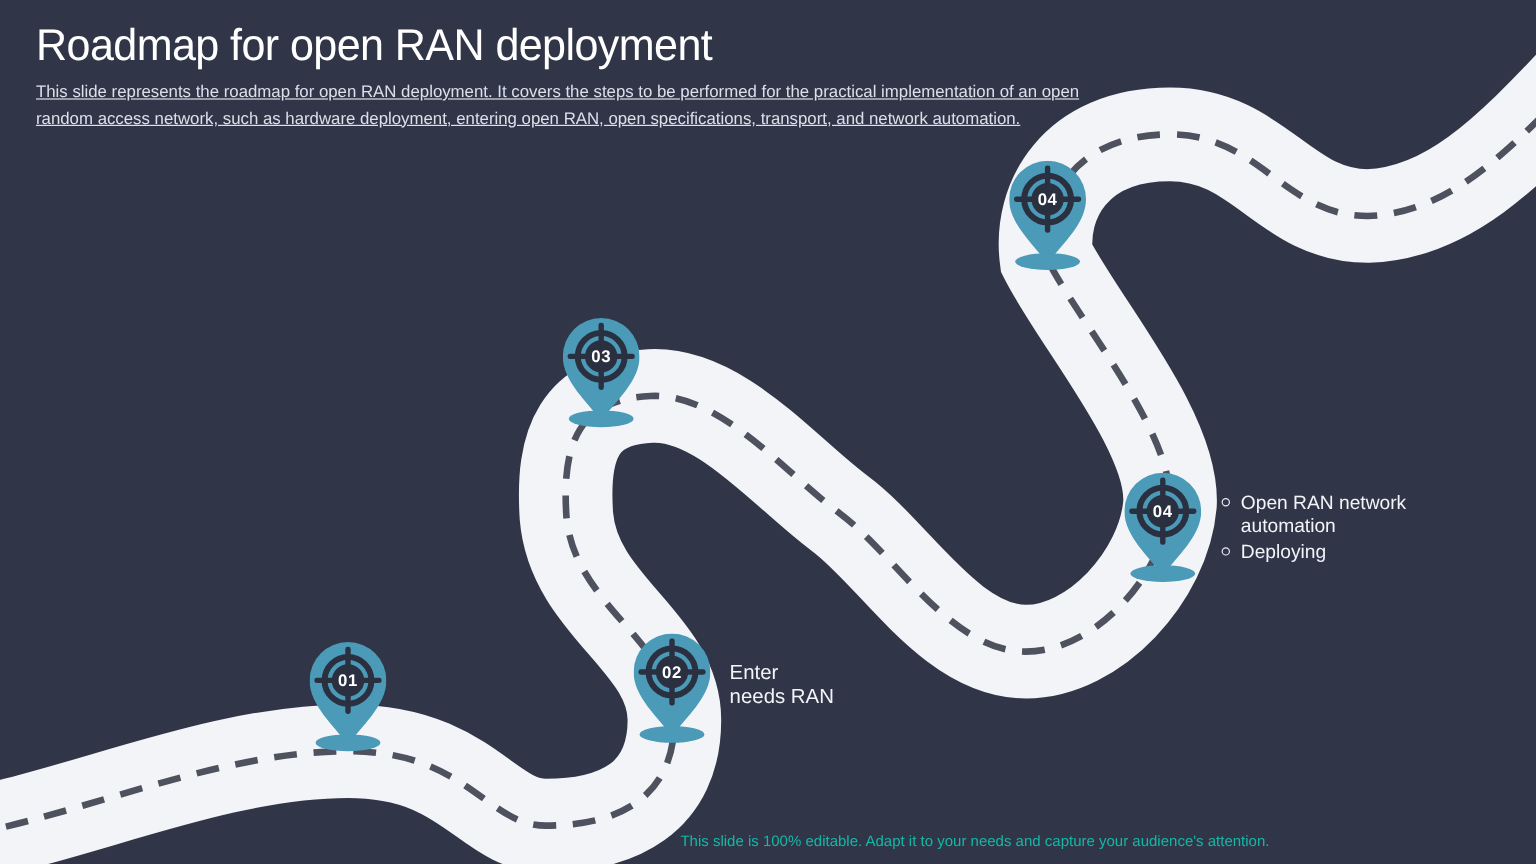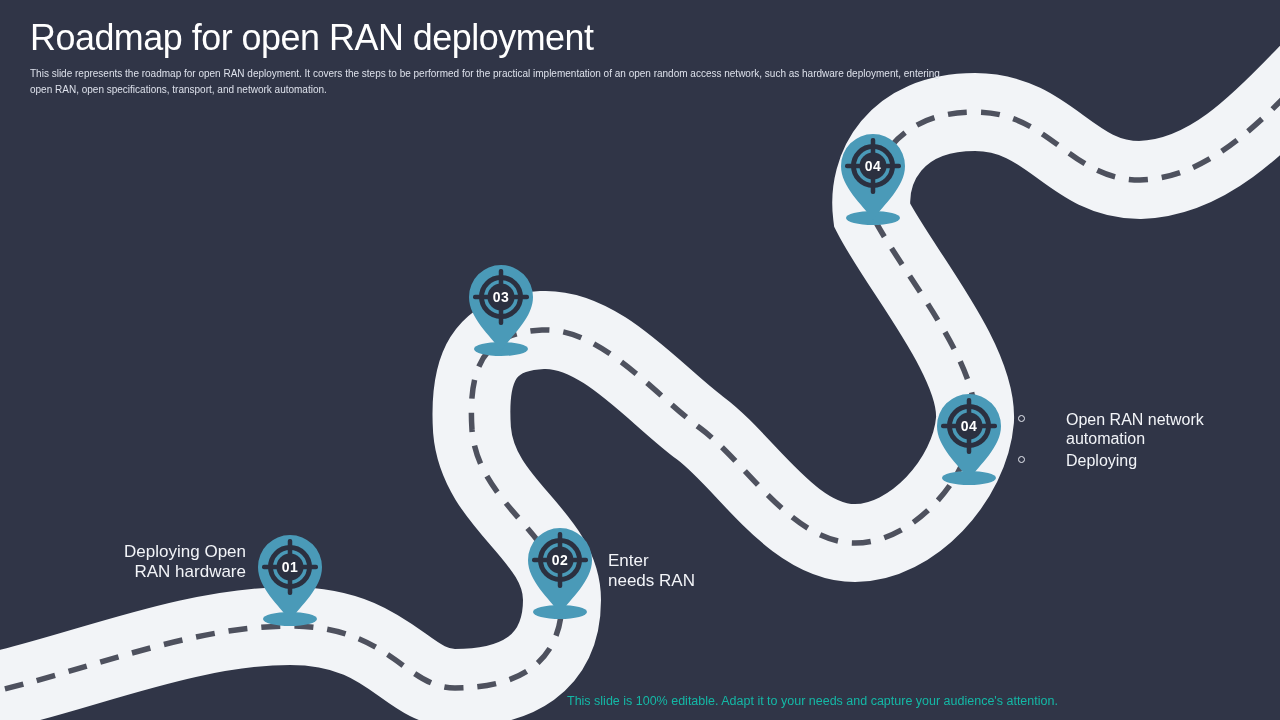--- a/index.html
+++ b/index.html
@@ -30,23 +30,24 @@
     color: var(--text);
     transform: scaleX(0.97);
     transform-origin: left top;
     white-space: nowrap;
   }
   .subtitle {
     position: absolute;
     left: 30px;
     top: 66px;
     width: 912px;
-    font-size: 10px;
+    font-size: 14px;
     line-height: 1.55;
     color: var(--muted);
+    text-decoration: underline;
   }
   .road-svg { position: absolute; left: 0; top: 0; }
   .road-surface { fill: none; stroke: var(--road); stroke-width: 78; stroke-linecap: butt; }
   .road-dashes { fill: none; stroke: var(--dash); stroke-width: 5.5; stroke-dasharray: 19 14; stroke-linecap: butt; }
 
   .pin { position: absolute; width: 64px; height: 92px; }
   .pin-fill { fill: var(--pin); }
   .target-ring { fill: none; stroke: var(--pin_dark); stroke-width: 5; }
   .target-tick { fill: var(--pin_dark); }
   .target-core { fill: var(--pin_dark); }
@@ -70,21 +71,21 @@
 
   .bullet-list { position: absolute; font-size: 16px; line-height: 19px; color: #f2f4f8; }
   .bullet-item { display: flex; gap: 9px; margin-bottom: 3px; }
   .bullet-dot {
     flex: 0 0 auto;
     width: 7px; height: 7px;
     margin-top: 5px;
     border: 1.5px solid #e8ebf2;
     border-radius: 50%;
   }
-  .bullet-text { width: 175px; margin-left: 32px; }
+  .bullet-text { width: 175px; }
 
   .footer {
     position: absolute;
     left: 567px;
     top: 694px;
     font-size: 12.5px;
     color: #14b8a6;
     white-space: nowrap;
   }
 </style>
@@ -188,24 +189,20 @@
       <rect class="target-tick" x="4" y="29.75" width="18" height="4.5" rx="2"></rect>
       <rect class="target-tick" x="42" y="29.75" width="18" height="4.5" rx="2"></rect>
       <circle class="target-core" cx="32" cy="32" r="13.5"></circle>
     </g>
     <text class="pin-number" x="32" y="37">04</text>
   </svg>
 
   <h1 class="title">Roadmap for open RAN deployment</h1>
   <p class="subtitle">This slide represents the roadmap for open RAN deployment. It covers the steps to be performed for the practical implementation of an open random access network, such as hardware deployment, entering open RAN, open specifications, transport, and network automation.</p>
 
-  <div class="label align-right" style="right:1034px; top:542px;">
-    <span>Deploying Open</span>
-    <span>RAN hardware</span>
-  </div>
 
   <div class="label" style="left:608px; top:551px;">
     <span>Enter</span>
     <span>needs RAN</span>
   </div>
 
 
 
   <div class="bullet-list" style="left:1018px; top:410px;">
     <div class="bullet-item">

